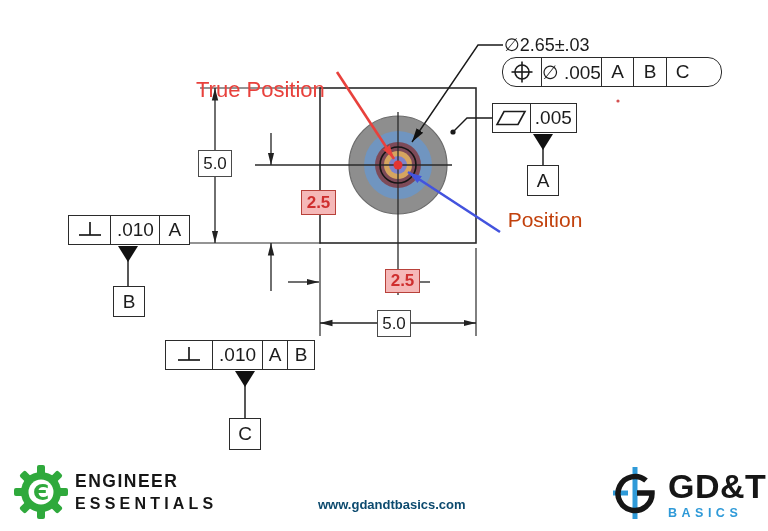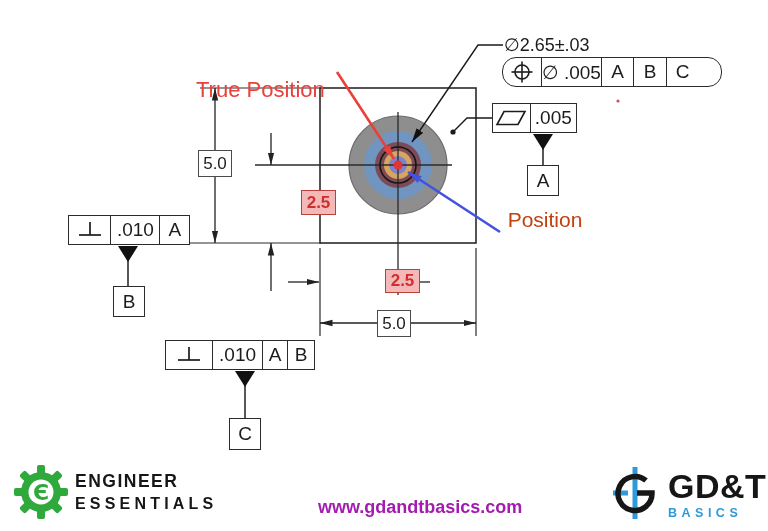--- a/index.html
+++ b/index.html
@@ -20,21 +20,21 @@
   .dim-box{display:flex;align-items:center;justify-content:center;background:#fff;
     border:1.2px solid #4a4a4a;box-sizing:border-box;font-size:17px;color:#1c1c1c;}
   .dim-box.pink{background:#f5b8b8;border:1.2px solid #b8413a;color:#cf2e2e;font-weight:600;margin-left:48px;}
   
   .label-red{font-size:22px;color:#e8413c;white-space:nowrap;}
   .label-blue{font-size:21px;color:#c2410c;text-align:center;line-height:27px;white-space:nowrap;}
   .size-callout{font-size:18px;color:#1c1c1c;white-space:nowrap;}
   
   .ee-line1{font-size:17.5px;font-weight:bold;letter-spacing:1.5px;color:#161616;white-space:nowrap;}
   .ee-line2{font-size:16px;font-weight:600;letter-spacing:4.2px;color:#161616;white-space:nowrap;}
-  .site-text{font-size:18px;font-weight:bold;color:#a21caf;white-space:nowrap;}
+  .site-text{font-size:13px;font-weight:bold;color:#0c4a6e;white-space:nowrap;}
   .gdt-line1{font-size:34px;font-weight:bold;letter-spacing:.5px;color:#161616;white-space:nowrap;}
   .gdt-line2{font-size:12.5px;font-weight:bold;letter-spacing:4.5px;color:#2f9ad8;white-space:nowrap;}
 </style>
 </head>
 <body>
 
 <div id="stage">
 
   <svg id="draw-layer" width="768" height="531" viewBox="0 0 768 531">
     <defs>

